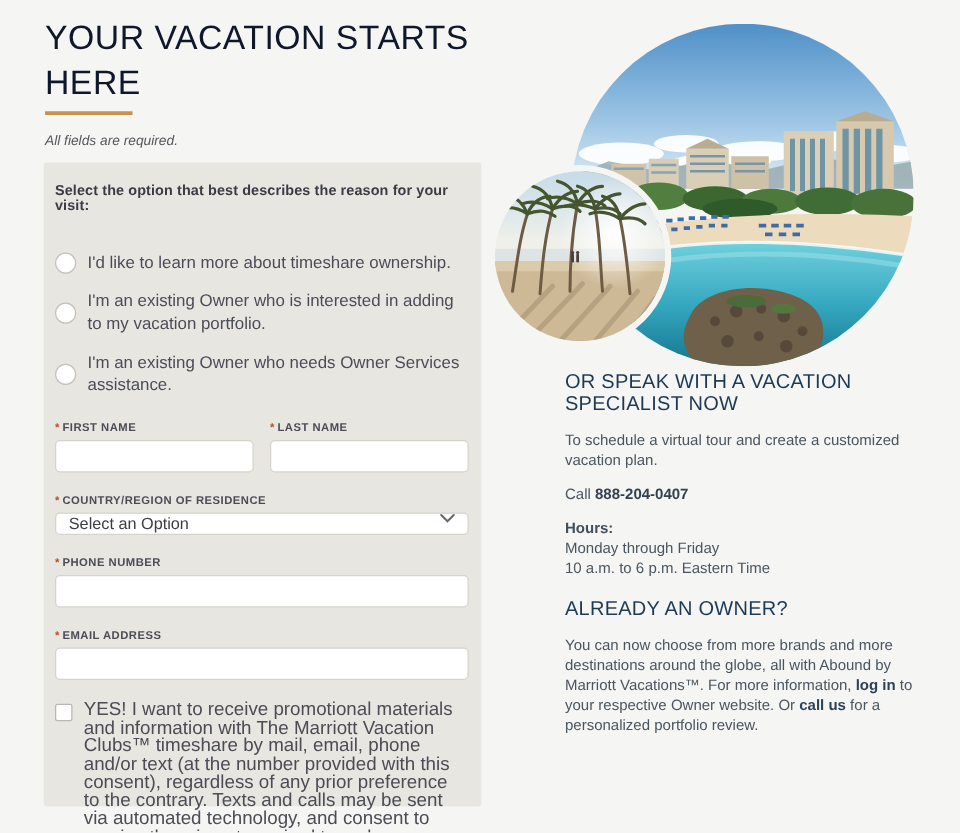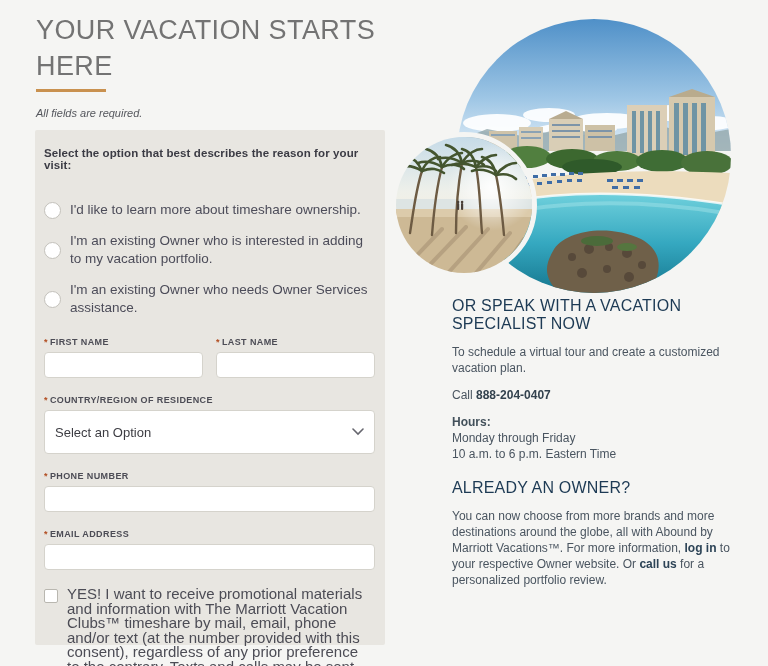--- a/index.html
+++ b/index.html
@@ -5,21 +5,21 @@
   * { margin:0; padding:0; box-sizing:border-box; }
   html,body { background:#f5f5f3; }
   #page {
     position:relative; width:768px; height:666px; overflow:hidden;
     background:#f5f5f3; font-family:"Liberation Sans", sans-serif;
   }
   
   .page-title {
     position:absolute; left:36px; top:12px;
     font-size:27px; line-height:36px; font-weight:500;
-    color:#737373; letter-spacing:0.4px;
+    color:#0f172a; letter-spacing:0.4px;
   }
   .gold-divider {
     position:absolute; left:36px; top:89px; width:70px; height:3px;
     background:#c9914f;
   }
   .required-note {
     position:absolute; left:36px; top:107px;
     font-style:italic; font-size:11px; color:#54565c;
   }
   
@@ -47,22 +47,22 @@
     color:#4c4c55; margin-bottom:5px;
   }
   .req-mark { color:#b14c1f; font-size:9px; }
   .text-input {
     width:100%; height:26px; background:#ffffff;
     border:1px solid #d5d3cc; border-radius:4px;
     padding:0 8px; font-size:13px; color:#333; outline:none;
     font-family:"Liberation Sans", sans-serif;
   }
   .select-box {
-    height:44px; background:#ffffff; border:1px solid #d5d3cc; border-radius:4px;
-    display:flex; align-items:center; justify-content:space-between;
+    height:18px; background:#ffffff; border:1px solid #d5d3cc; border-radius:4px;
+    display:flex; align-items:flex-start; justify-content:space-between;
     padding:0 10px; font-size:13px; color:#3c3c42; cursor:pointer;
   }
   .chevron { width:12px; height:8px; flex:none; }
   .consent-row { display:flex; align-items:flex-start; gap:9px; margin-top:4px; }
   .checkbox {
     width:14px; height:14px; background:#ffffff; border:1px solid #b9b7b0;
     border-radius:2px; flex:none; margin-top:2px;
   }
   .consent-text { font-size:15px; line-height:14.5px; color:#4c4c55; width:302px; }
   .submit-btn {

